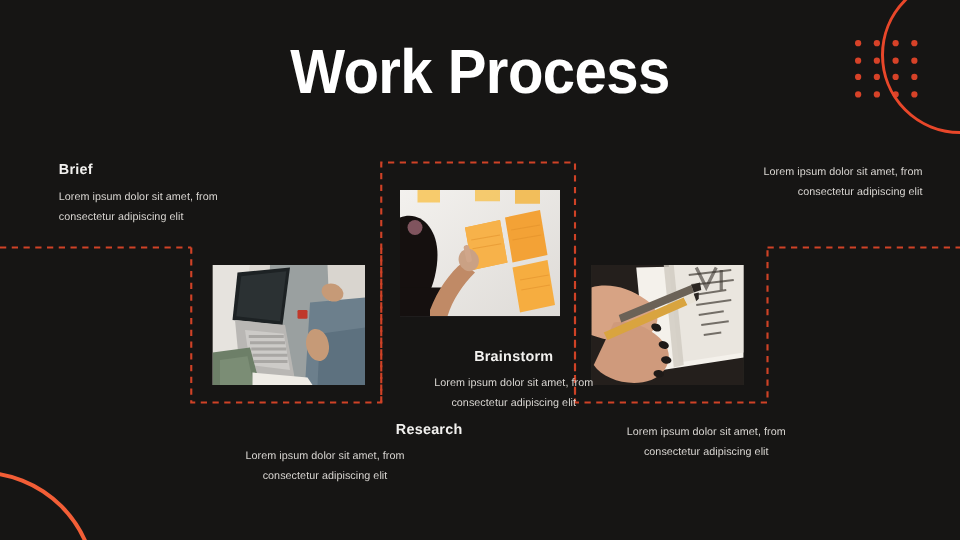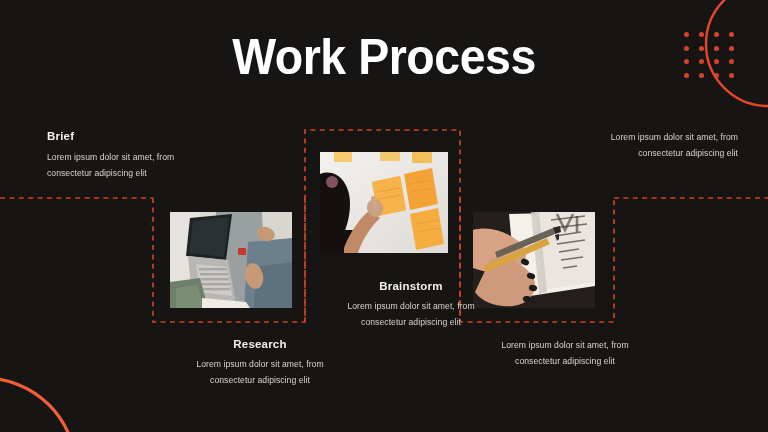--- a/index.html
+++ b/index.html
@@ -50,21 +50,21 @@
   .tb.align-right { text-align:right; }
   .tb.align-center{ text-align:center; }
 
   #tb-brief     { left:47px;  top:130px; width:220px; }
   #tb-launch    { right:30px; top:130px; width:220px; }
   #tb-brainstorm{ left:305px; top:280px; width:156px;margin-left:28px; }
   #tb-research  { left:150px; top:338px; width:220px; }
   #tb-create    { left:455px; top:338px; width:220px; }
 
   #tb-brainstorm .hd { margin-bottom:7px; }
-  #tb-research .hd, #tb-create .hd { margin-bottom:7px; }
+  #tb-research .hd, #tb-create .hd { margin-bottom:7px;text-align:right; }
 
   
   .photo { position:absolute; overflow:hidden; background:#2a2724; }
   #ph-research  { left:170px; top:212px; width:122px; height:96px; }
   #ph-brainstorm{ left:320px; top:152px; width:128px; height:101px; }
   #ph-create    { left:473px; top:212px; width:122px; height:96px; }
   .photo svg { display:block; width:100%; height:100%; }
 </style>
 </head>
 <body>

